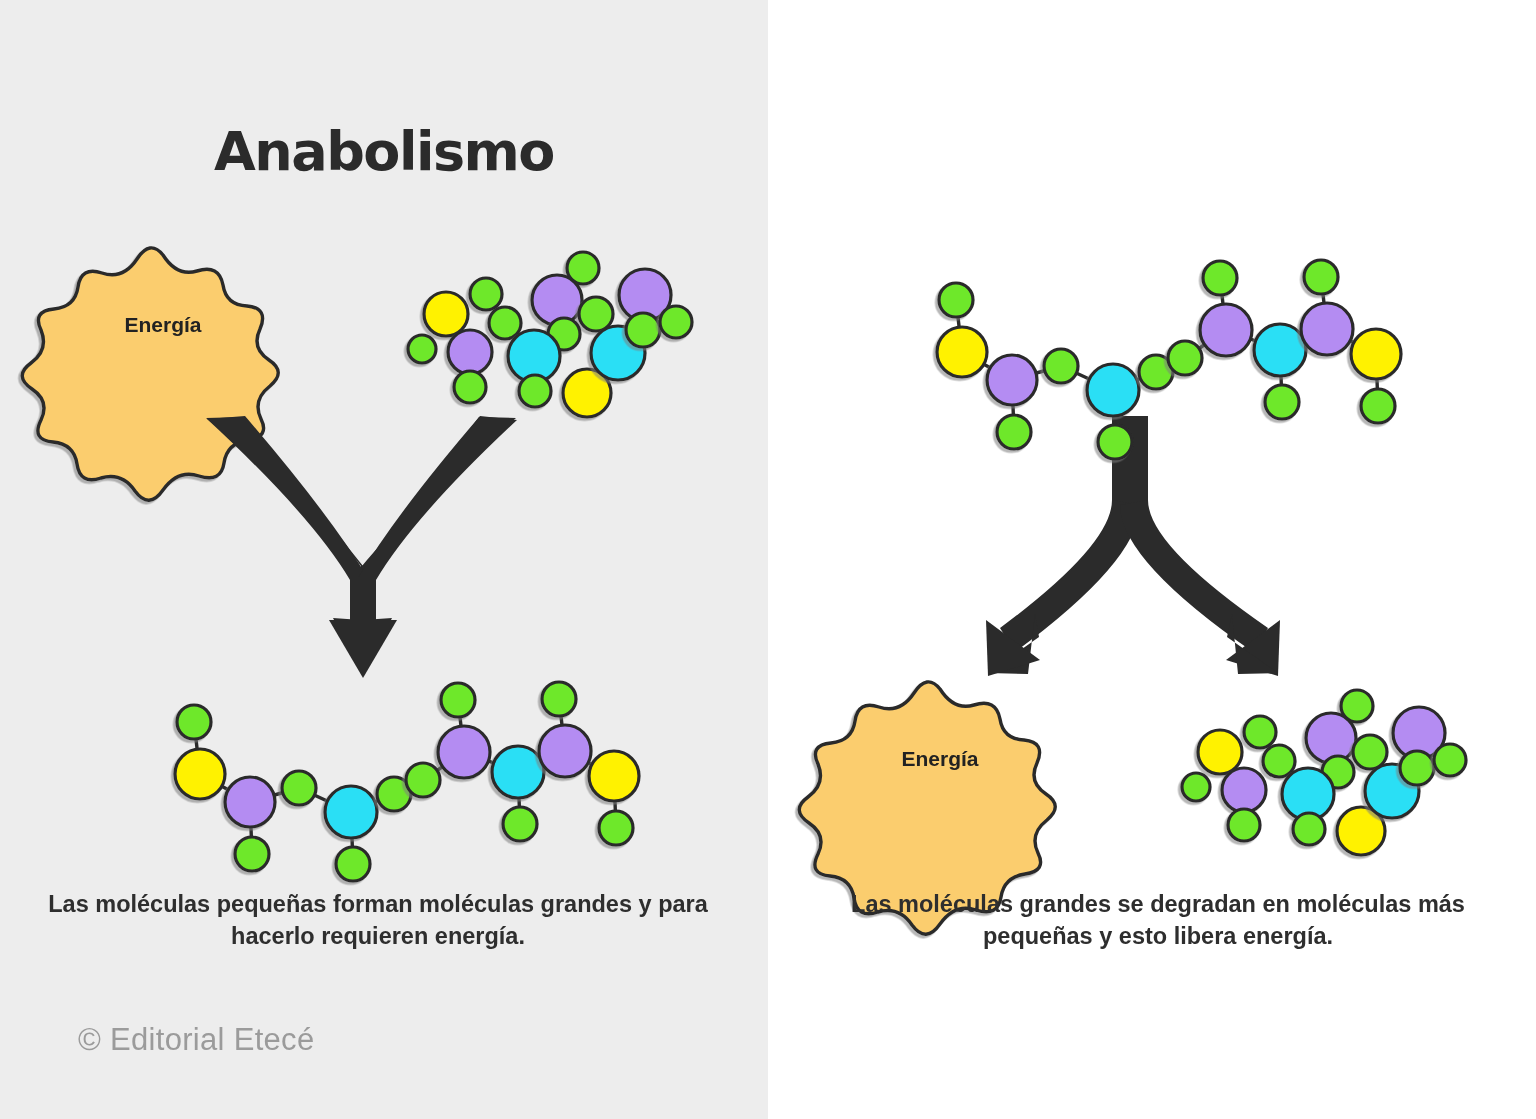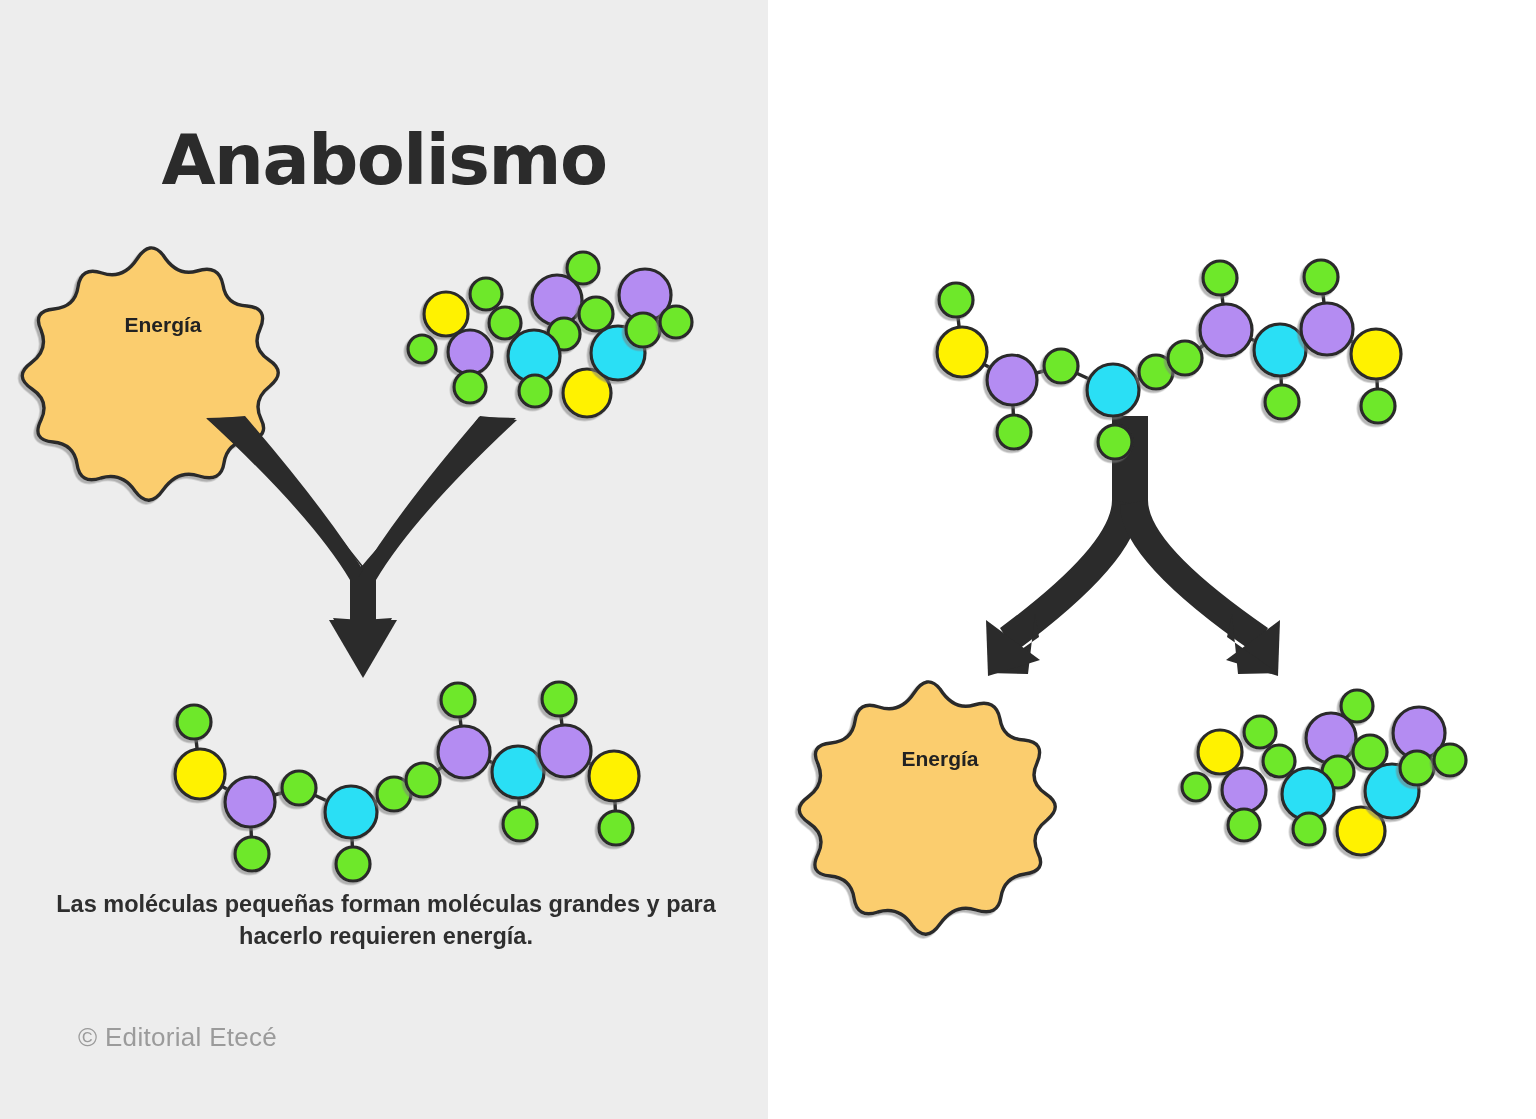--- a/index.html
+++ b/index.html
@@ -22,47 +22,47 @@
   }
   .panel-left  { left: 0;     width: 768px; background: #ededed; }
   .panel-right { left: 768px; width: 768px; background: #ffffff; }
 
   .title {
     position: absolute;
     top: 125px;
     width: 768px;
     text-align: center;
     font-family: "DejaVu Sans", sans-serif;
-    font-size: 70px;
+    font-size: 54px;
     font-weight: bold;
     letter-spacing: -1.5px;
     color: #2b2b2b;
     line-height: 1;
   }
   .title-left  { left: 0; }
   .title-right { left: 768px; }
 
   .caption {
     position: absolute;
     font-family: "Liberation Sans", sans-serif;
     font-size: 23.5px;
     font-weight: bold;
     color: #2e2e2e;
     text-align: center;
     line-height: 1.38;
   }
-  .caption-left  { left: 56px;  top: 888px; width: 660px; }
+  .caption-left  { left: 48px;  top: 888px; width: 660px; }
   .caption-right { left: 828px; top: 888px; width: 660px; }
 
   .credit {
     position: absolute;
     left: 78px;
     top: 1022px;
     font-family: "Liberation Sans", sans-serif;
-    font-size: 26px;
+    font-size: 31px;
     font-weight: normal;
     color: #9b9b9b;
     letter-spacing: 0.3px;
   }
 
   .svg-layer {
     position: absolute;
     left: 0;
     top: 0;
     width: 1536px;
@@ -224,16 +224,17 @@
           <circle cx="1361" cy="831" r="24" fill="#fff200" stroke="#2b2b2b" stroke-width="3.2" filter="url(#dropsh)"></circle>
           <circle cx="1392" cy="791" r="27" fill="#2bdff5" stroke="#2b2b2b" stroke-width="3.2" filter="url(#dropsh)"></circle>
           <circle cx="1419" cy="733" r="26" fill="#b48cf2" stroke="#2b2b2b" stroke-width="3.2" filter="url(#dropsh)"></circle>
           <circle cx="1417" cy="768" r="17" fill="#6ee82b" stroke="#2b2b2b" stroke-width="3.2" filter="url(#dropsh)"></circle>
           <circle cx="1450" cy="760" r="16" fill="#6ee82b" stroke="#2b2b2b" stroke-width="3.2" filter="url(#dropsh)"></circle>
         </g>
       </g>
   </svg>
 
   <div class="caption caption-left">Las moléculas pequeñas forman moléculas grandes y para hacerlo requieren energía.</div>
+  <div class="caption caption-right">Las moléculas grandes se degradan en moléculas más pequeñas y esto libera energía.</div>
 
   <div class="credit">© Editorial Etecé</div>
 
 </div>
 
 </body></html>

